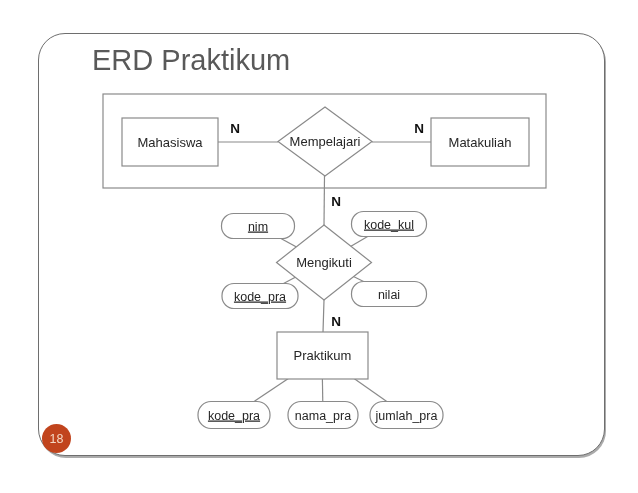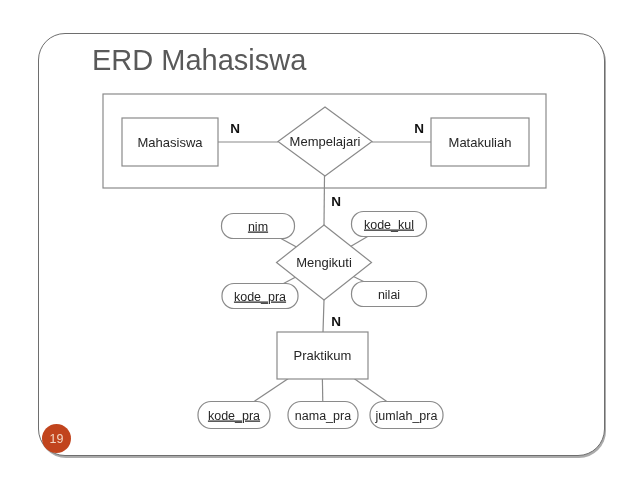--- a/index.html
+++ b/index.html
@@ -82,21 +82,21 @@
     justify-content: center;
   }
 </style>
 </head>
 <body>
 
 <div class="stage">
 
   <div class="slide-frame"></div>
 
-  <div class="slide-title">ERD Mahasiswa</div>
+  <div class="slide-title">ERD Praktikum</div>
 
   <svg class="erd" width="638" height="493" viewBox="0 0 638 493" xmlns="http://www.w3.org/2000/svg">
 
     <rect class="shape" x="103" y="94" width="443" height="94"></rect>
 
     <line class="connector" x1="218" y1="142" x2="278" y2="142"></line>
     <line class="connector" x1="372" y1="142" x2="431" y2="142"></line>
     <line class="connector" x1="324.5" y1="176" x2="324" y2="225"></line>
     <line class="connector" x1="258" y1="226" x2="324" y2="262"></line>
     <line class="connector" x1="389" y1="224" x2="324" y2="262"></line>
@@ -139,16 +139,16 @@
     <text class="attr-label" x="323" y="419.5">nama_pra</text>
     <text class="attr-label" x="406.5" y="419.5">jumlah_pra</text>
 
     <text class="cardinality" x="235" y="133">N</text>
     <text class="cardinality" x="419" y="133">N</text>
     <text class="cardinality" x="336" y="206">N</text>
     <text class="cardinality" x="336" y="326">N</text>
   </svg>
 
   <div class="page-badge">
-    <span>19</span>
+    <span>18</span>
   </div>
 
 </div>
 
 </body></html>

